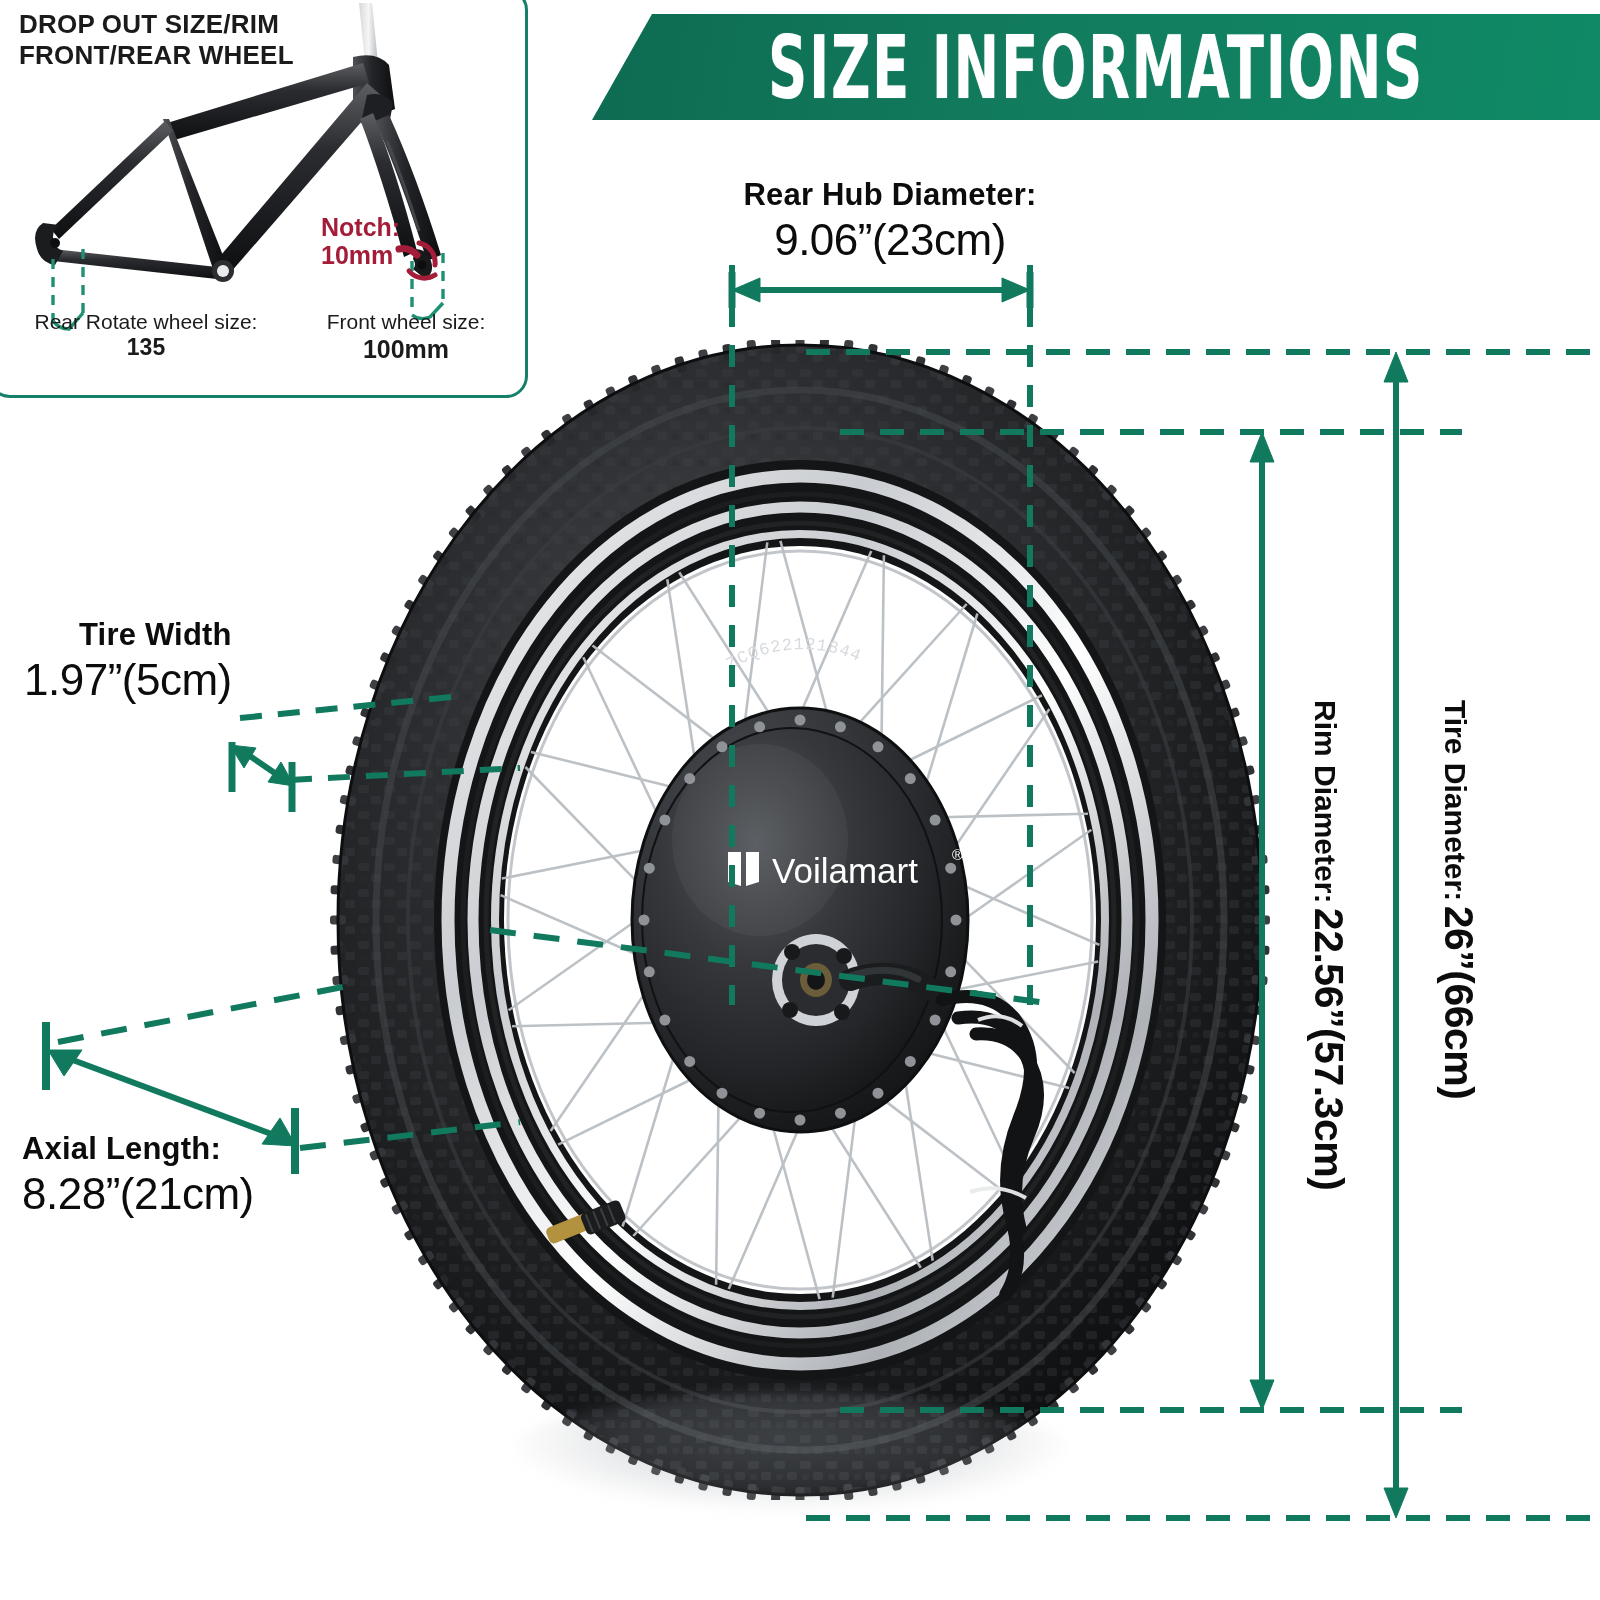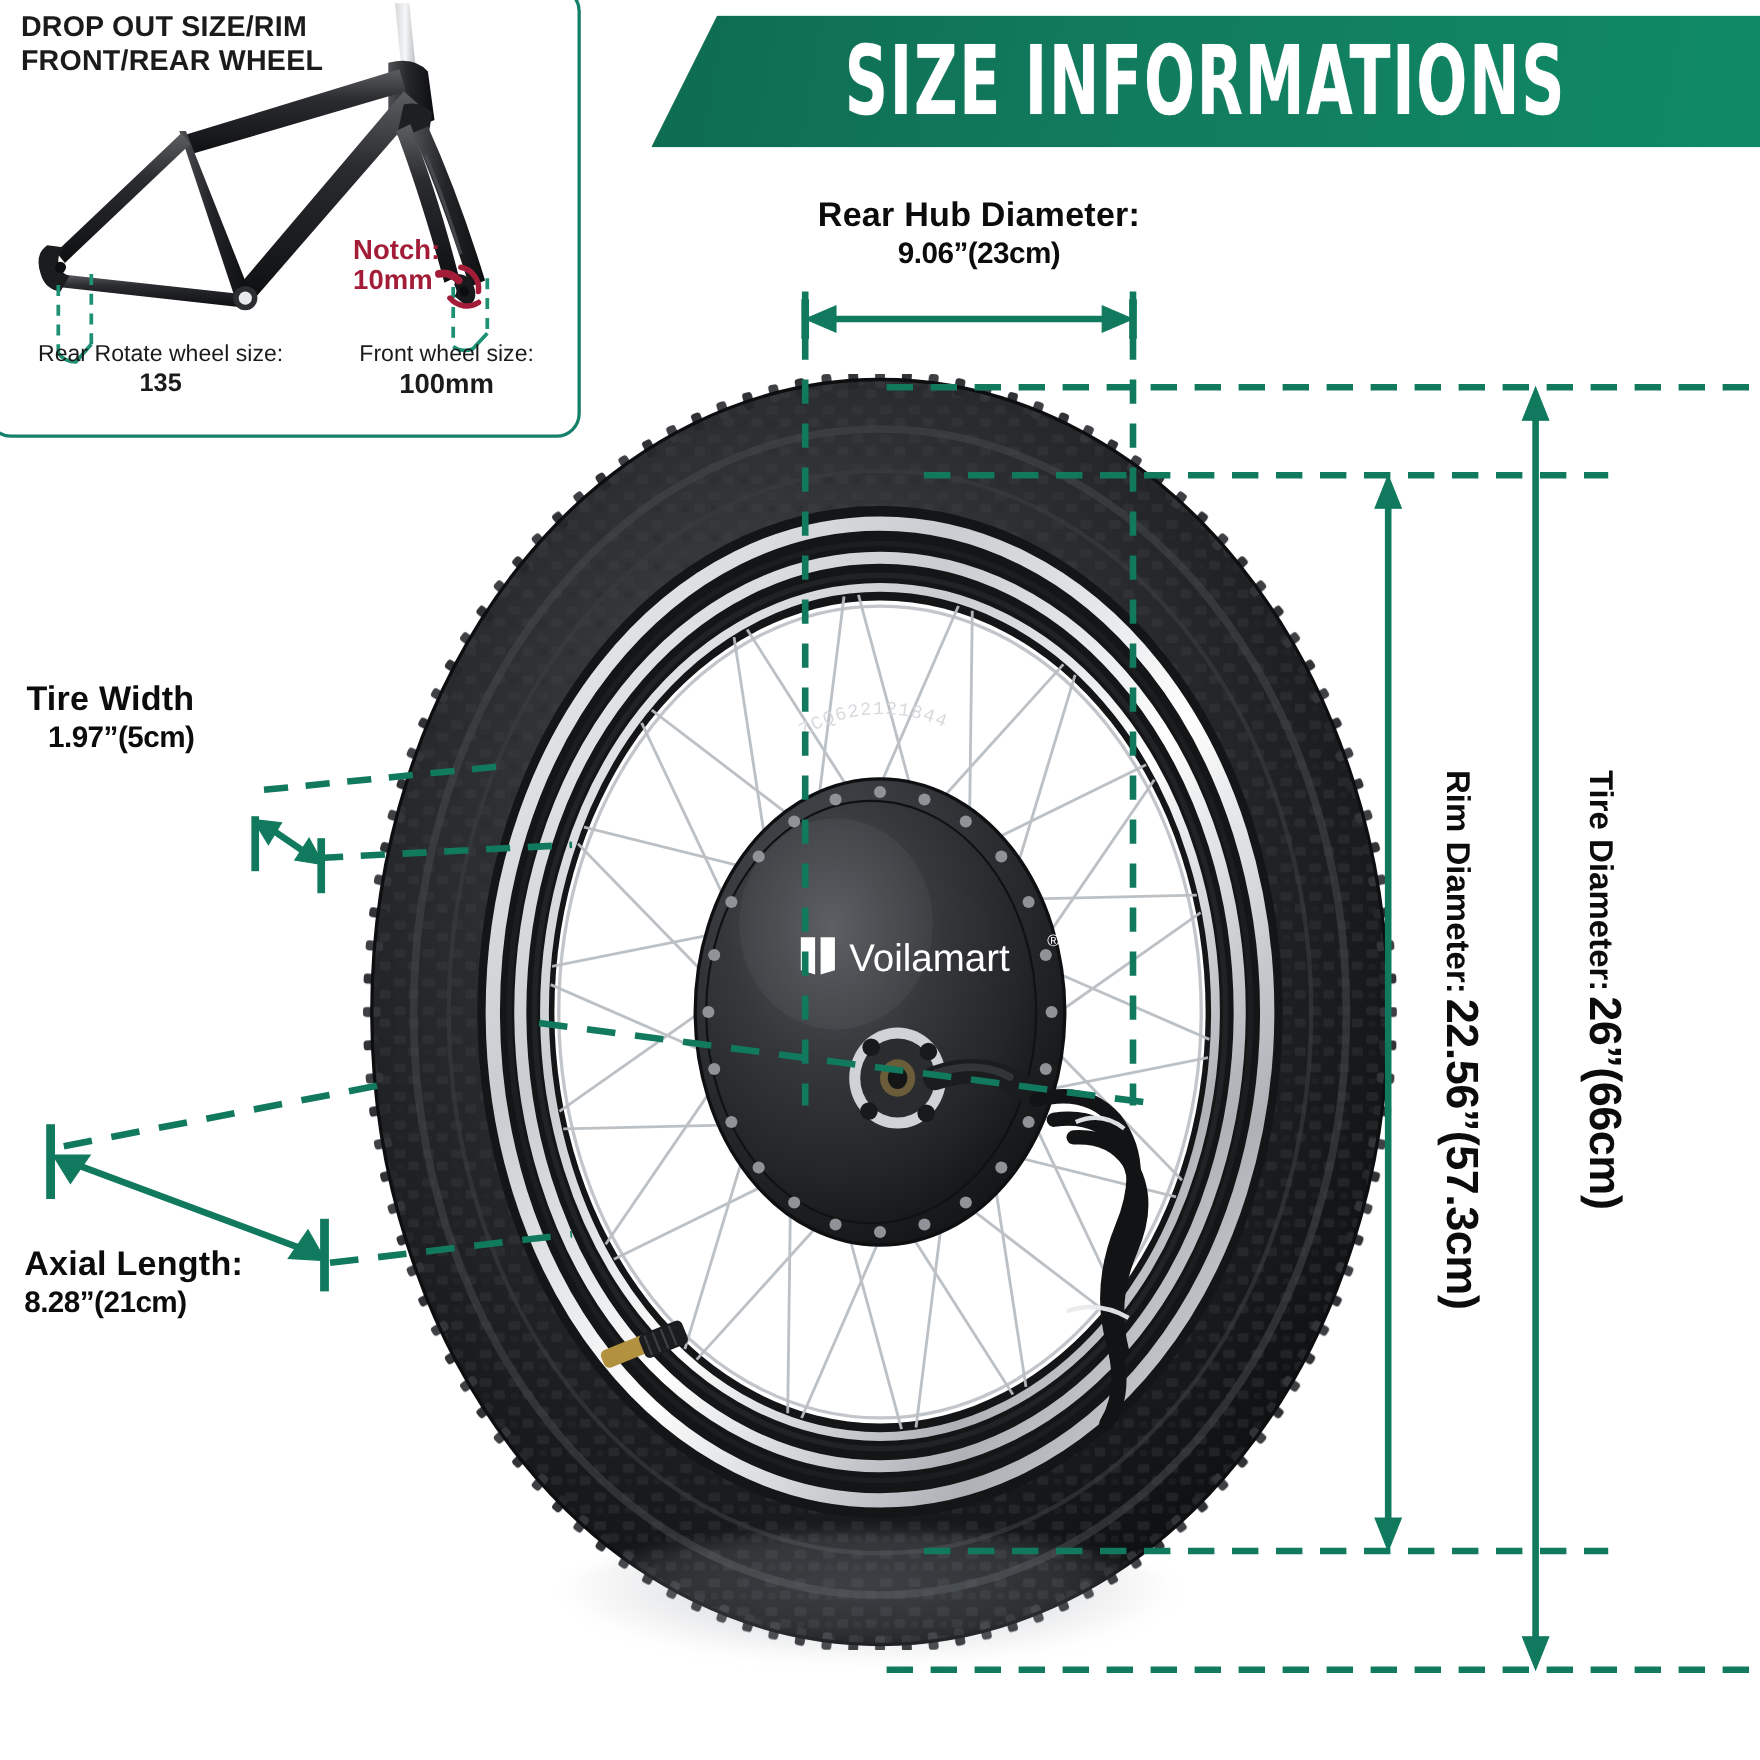--- a/index.html
+++ b/index.html
@@ -9,21 +9,21 @@
     font-family:"Liberation Sans", sans-serif;
     overflow:hidden;
     position:relative;
   }
   #stage{position:absolute;inset:0;width:1600px;height:1600px;}
 
   
   .banner{
     position:absolute;
     left:592px;top:14px;
-    width:1008px;height:120px;
+    width:1008px;height:106px;
     background:linear-gradient(100deg,#0d6b52 0%,#127c5e 45%,#0f8a66 100%);
     -webkit-clip-path:polygon(60px 0, 100% 0, 100% 100%, 0 100%);
     clip-path:polygon(60px 0, 100% 0, 100% 100%, 0 100%);
     display:flex;align-items:center;justify-content:center;
   }
   .banner-title{
     color:#ffffff;
     font-family:"DejaVu Sans Condensed","Liberation Sans Narrow","Liberation Sans",sans-serif;
     font-weight:bold;
     font-size:74px;
@@ -62,21 +62,21 @@
   .cap-front .num{display:block;font-weight:bold;font-size:25px;}
   .notch-label{
     position:absolute;left:330px;top:222px;
     font-size:25px;font-weight:bold;color:#a31d38;line-height:1.12;
     white-space:pre-line;
   }
 
   
   .mlabel{position:absolute;color:#0c0c0c;line-height:1.1;}
   .mlabel .cap{display:block;font-size:31px;font-weight:bold;letter-spacing:.2px;}
-  .mlabel .val{display:block;font-size:27px;font-weight:bold;letter-spacing:-.5px;margin-top:4px;}
+  .mlabel .val{display:block;font-size:44px;font-weight:normal;letter-spacing:-.5px;margin-top:4px;}
 
   #lbl-hub{left:690px;top:178px;width:400px;text-align:center;}
   #lbl-tirewidth{left:24px;top:618px;text-align:right;}
   #lbl-axial{left:22px;top:1132px;}
 
   .vlabel{
     position:absolute;color:#0c0c0c;
     transform-origin:left top;
     transform:rotate(90deg);
     white-space:nowrap;

